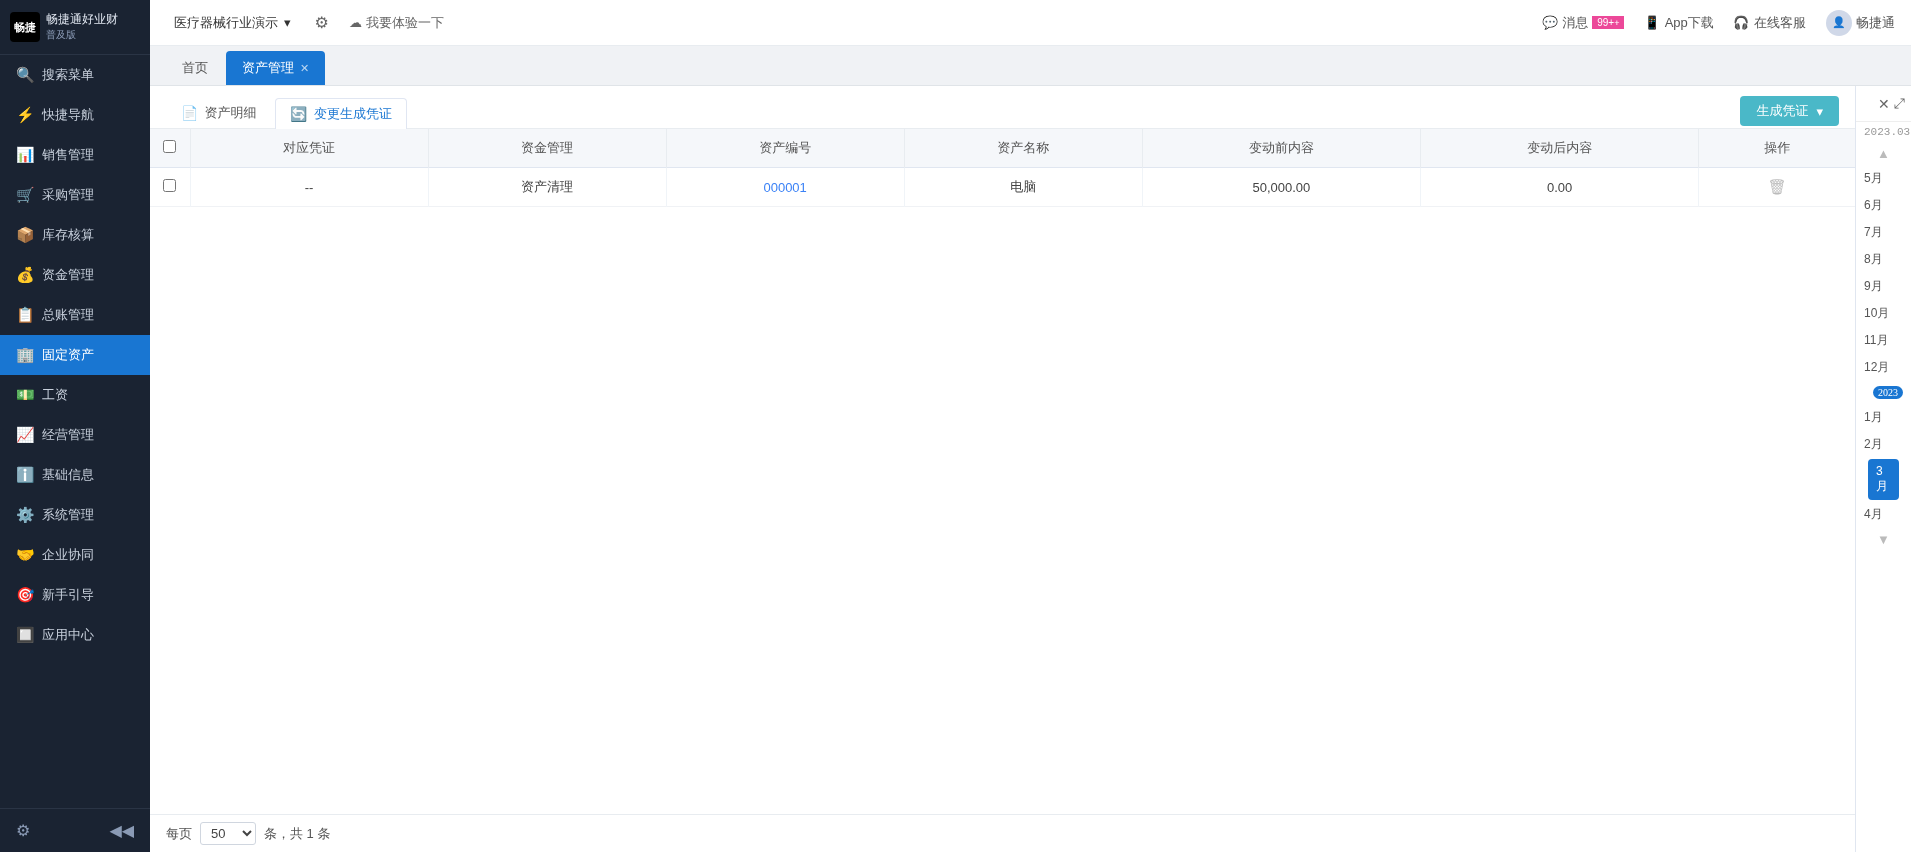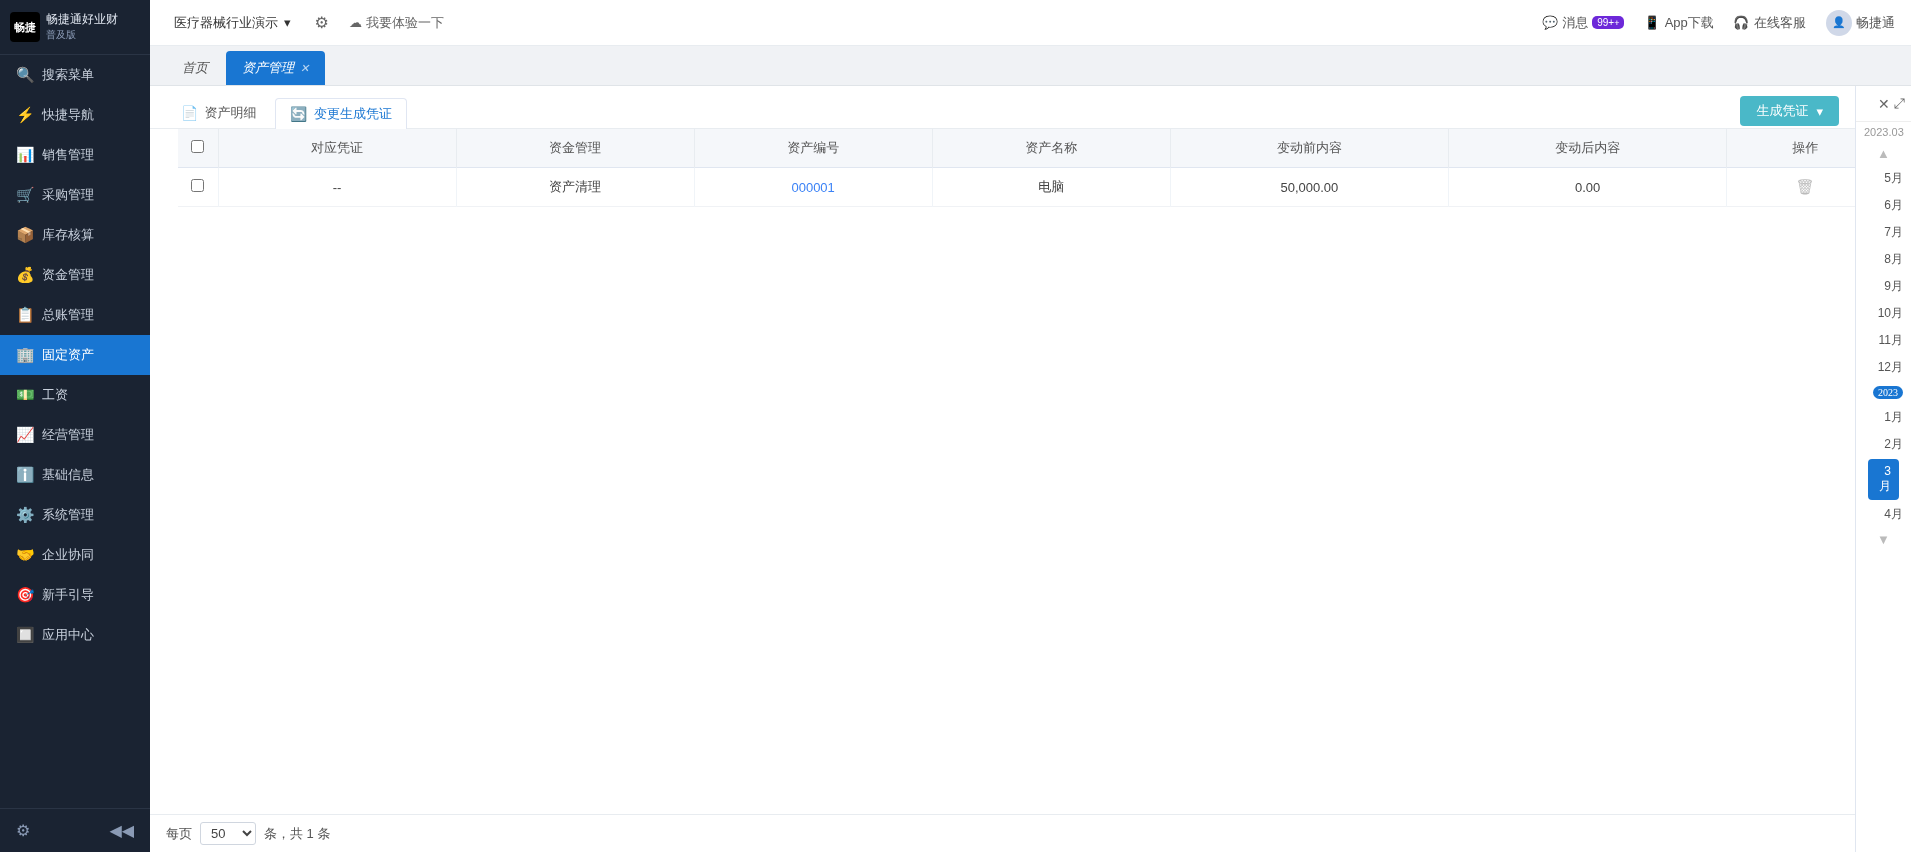--- a/index.html
+++ b/index.html
@@ -113,25 +113,25 @@
     }
     .header-action {
       display: flex;
       align-items: center;
       gap: 4px;
       font-size: 13px;
       color: #555;
       cursor: pointer;
     }
     .badge {
-      background: #6d28d9;
+      background: #ec4899;
       color: white;
       font-size: 10px;
       padding: 1px 5px;
-      border-radius: 5px;
+      border-radius: 0;
       min-width: 18px;
       text-align: center;
     }
     .badge-plus { font-size: 9px; }
     .user-avatar {
       width: 26px;
       height: 26px;
       background: #d0d8e8;
       border-radius: 50%;
       display: flex;
@@ -143,21 +143,20 @@
 
     
     .tab-bar {
       height: 40px;
       background: #f0f2f5;
       border-bottom: 1px solid #e0e4e8;
       display: flex;
       align-items: flex-end;
       padding: 0 16px;
       gap: 2px;
-      font-style: italic;
     }
     .tab-item {
       padding: 8px 16px;
       font-size: 13px;
       cursor: pointer;
       border-radius: 4px 4px 0 0;
       display: flex;
       align-items: center;
       gap: 6px;
       color: #555;
@@ -231,21 +230,20 @@
     
     .table-container {
       flex: 1;
       overflow: auto;
       padding: 0;
     }
     table {
       width: 100%;
       border-collapse: collapse;
       font-size: 13px;
-      margin-left: 28px;
     }
     thead tr {
       background: #f5f7fa;
       border-bottom: 1px solid #e0e6f0;
     }
     thead th {
       padding: 10px 12px;
       text-align: center;
       font-weight: 500;
       color: #555;
@@ -320,21 +318,21 @@
       cursor: pointer;
     }
     .date-scroll {
       flex: 1;
       overflow-y: auto;
       overflow-x: hidden;
     }
     .date-scroll::-webkit-scrollbar { width: 3px; }
     .date-month-item {
       padding: 5px 8px;
-      text-align: right;
+      text-align: left;
       font-size: 12px;
       color: #555;
       cursor: pointer;
     }
     .date-month-item.current-year-badge {
       display: flex;
       align-items: center;
       justify-content: flex-end;
       gap: 2px;
       font-family: Liberation Serif, serif;
@@ -576,21 +574,21 @@
         </select>
         <span>条，共 1 条</span>
       </div>
     </div>
 
     <div class="right-panel">
       <div class="right-panel-header">
         <span class="right-panel-close">✕</span>
         <span class="right-panel-expand">⤢</span>
       </div>
-      <div style="text-align:center; padding: 4px 8px; font-size:11px; color:#999;">2023.03</div>
+      <div style="text-align:center; padding: 4px 8px; font-size:11px; color:#999;font-family:Liberation Mono, monospace;">2023.03</div>
       <div class="date-scroll">
         <div class="scroll-up-btn">▲</div>
         <div class="date-month-item">5月</div>
         <div class="date-month-item">6月</div>
         <div class="date-month-item">7月</div>
         <div class="date-month-item">8月</div>
         <div class="date-month-item">9月</div>
         <div class="date-month-item">10月</div>
         <div class="date-month-item">11月</div>
         <div class="date-month-item">12月</div>

